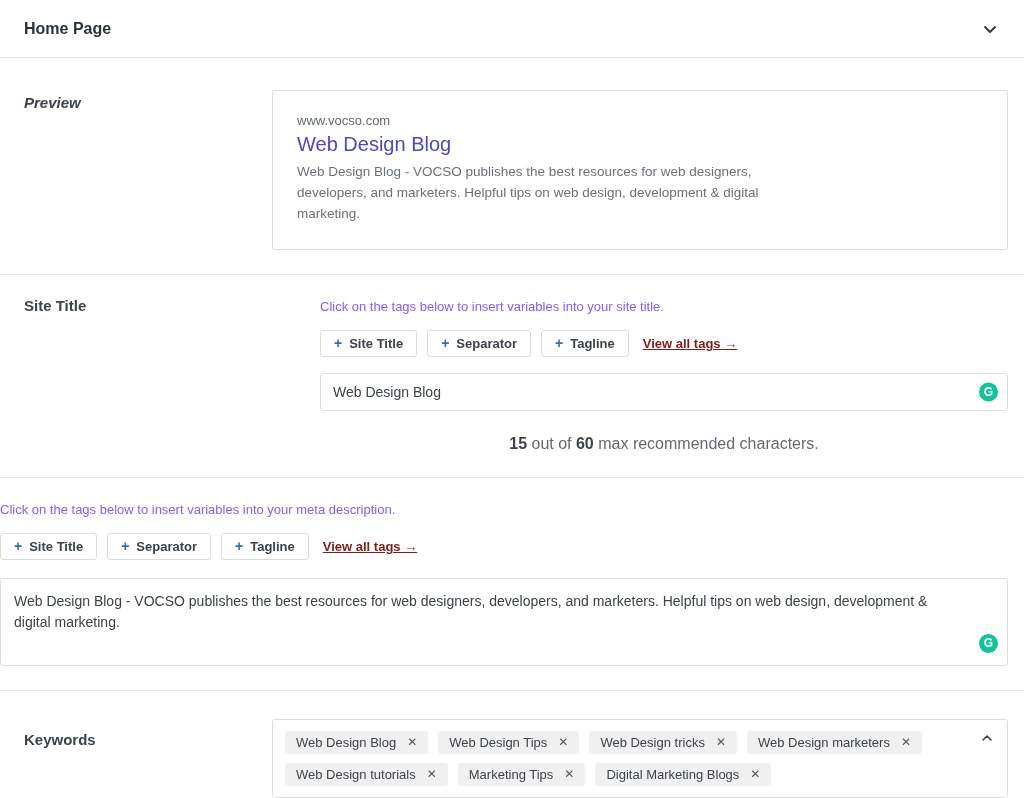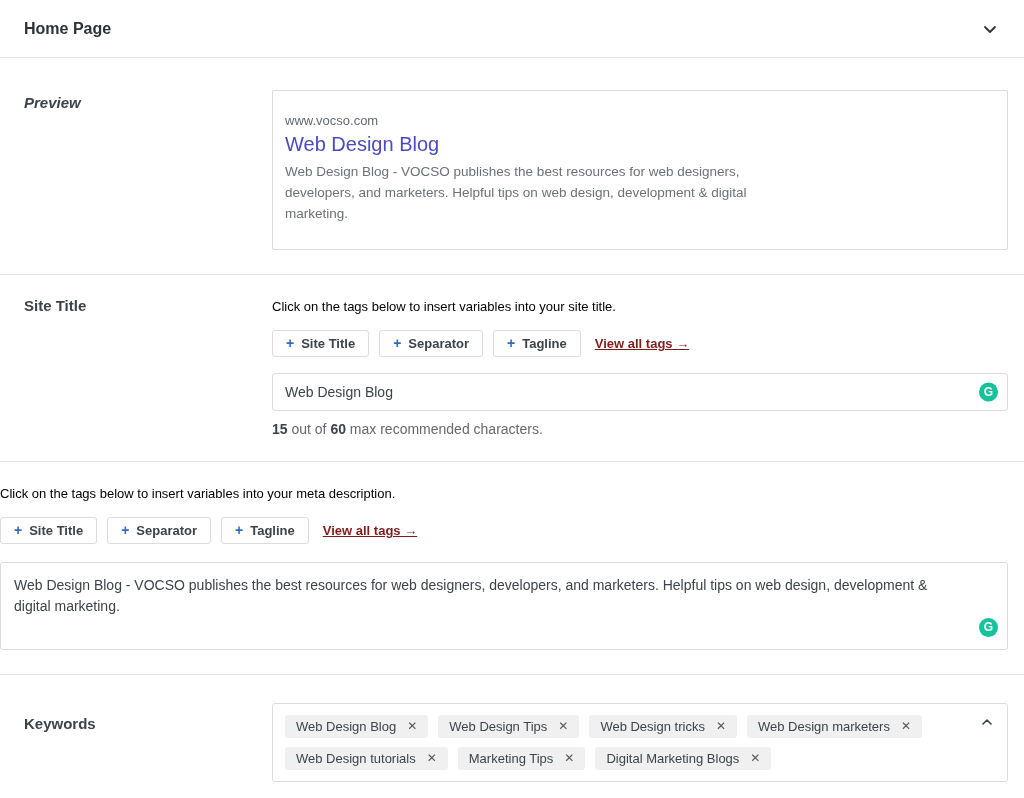--- a/index.html
+++ b/index.html
@@ -16,28 +16,28 @@
 
   .divider{ height:1px; background:#e4e6e9; width:100%; }
 
   .section{ display:flex; }
   .label-col{ flex:0 0 272px; padding-left:24px; font-size:15px; font-weight:600; color:#3c434a; }
   .content-col{ flex:1; margin-right:16px; }
 
   
   .preview-section{ padding:32px 0 24px; }
   .preview-section .label-col{ padding-top:4px;font-style:italic; }
-  .serp-box{ border:1px solid #dcdcde; border-radius:2px; padding:22px 12px 24px; background:#fff; }
+  .serp-box{ border:1px solid #dcdcde; border-radius:2px; padding:22px 24px 24px; background:#fff; }
   .serp-url{ font-size:13px; color:#636a72; }
   .serp-title{ font-size:20px; color:#4a4ac4; margin-top:5px; font-weight:400; }
   .serp-desc{ font-size:13.5px; color:#6b7178; line-height:1.55; margin-top:6px; max-width:492px; }
 
   
-  .field-section{ padding:22px 0 24px; }
-  .helper{ font-size:13px; color:#000000; padding-top:2px; }
+  .field-section{ padding:22px 0 24px;gap:48px; }
+  .helper{ font-size:13px; color:#8b5cf6; padding-top:2px; }
   .tags-row{ display:flex; align-items:center; gap:10px; margin-top:16px; }
   .tag-btn{
     display:inline-flex; align-items:center; gap:7px; background:#fff;
     border:1px solid #dcdcde; border-radius:3px; padding:5px 13px;
     font-size:13px; font-weight:600; color:#3c434a; cursor:pointer;
     font-family:"Liberation Sans", sans-serif;
   }
   .tag-btn .plus{ color:#2e6bc6; font-weight:700; font-size:14px; line-height:1; }
   .view-all{ font-size:13px; font-weight:600; color:#7f1d1d; text-decoration:underline; margin-left:4px; cursor:pointer; }
 
@@ -54,21 +54,21 @@
     font-family:"Liberation Sans", sans-serif; resize:none; outline:none; display:block;
   }
   .grammarly{
     position:absolute; width:19px; height:19px; border-radius:50%;
     background:#15c39a; color:#fff; font-size:12px; font-weight:700;
     display:flex; align-items:center; justify-content:center; cursor:pointer;
   }
   .grammarly.mid{ right:10px; top:50%; transform:translateY(-50%); }
   .grammarly.bot{ right:10px; bottom:13px; }
 
-  .counter{ text-align:left; font-size:14px; color:#646970; margin-top:10px; }
+  .counter{ text-align:center; font-size:16px; color:#646970; margin-top:24px; }
   .counter b{ color:#3c434a; font-weight:700; }
 
   
   .keywords-section{ padding:28px 0 30px; }
   .keywords-section .label-col{ padding-top:12px; }
   .keywords-box{
     position:relative; border:1px solid #dcdcde; border-radius:3px;
     padding:11px 46px 11px 12px; min-height:64px; background:#fff;
   }
   .chips{ display:flex; flex-wrap:wrap; gap:9px 10px; }

